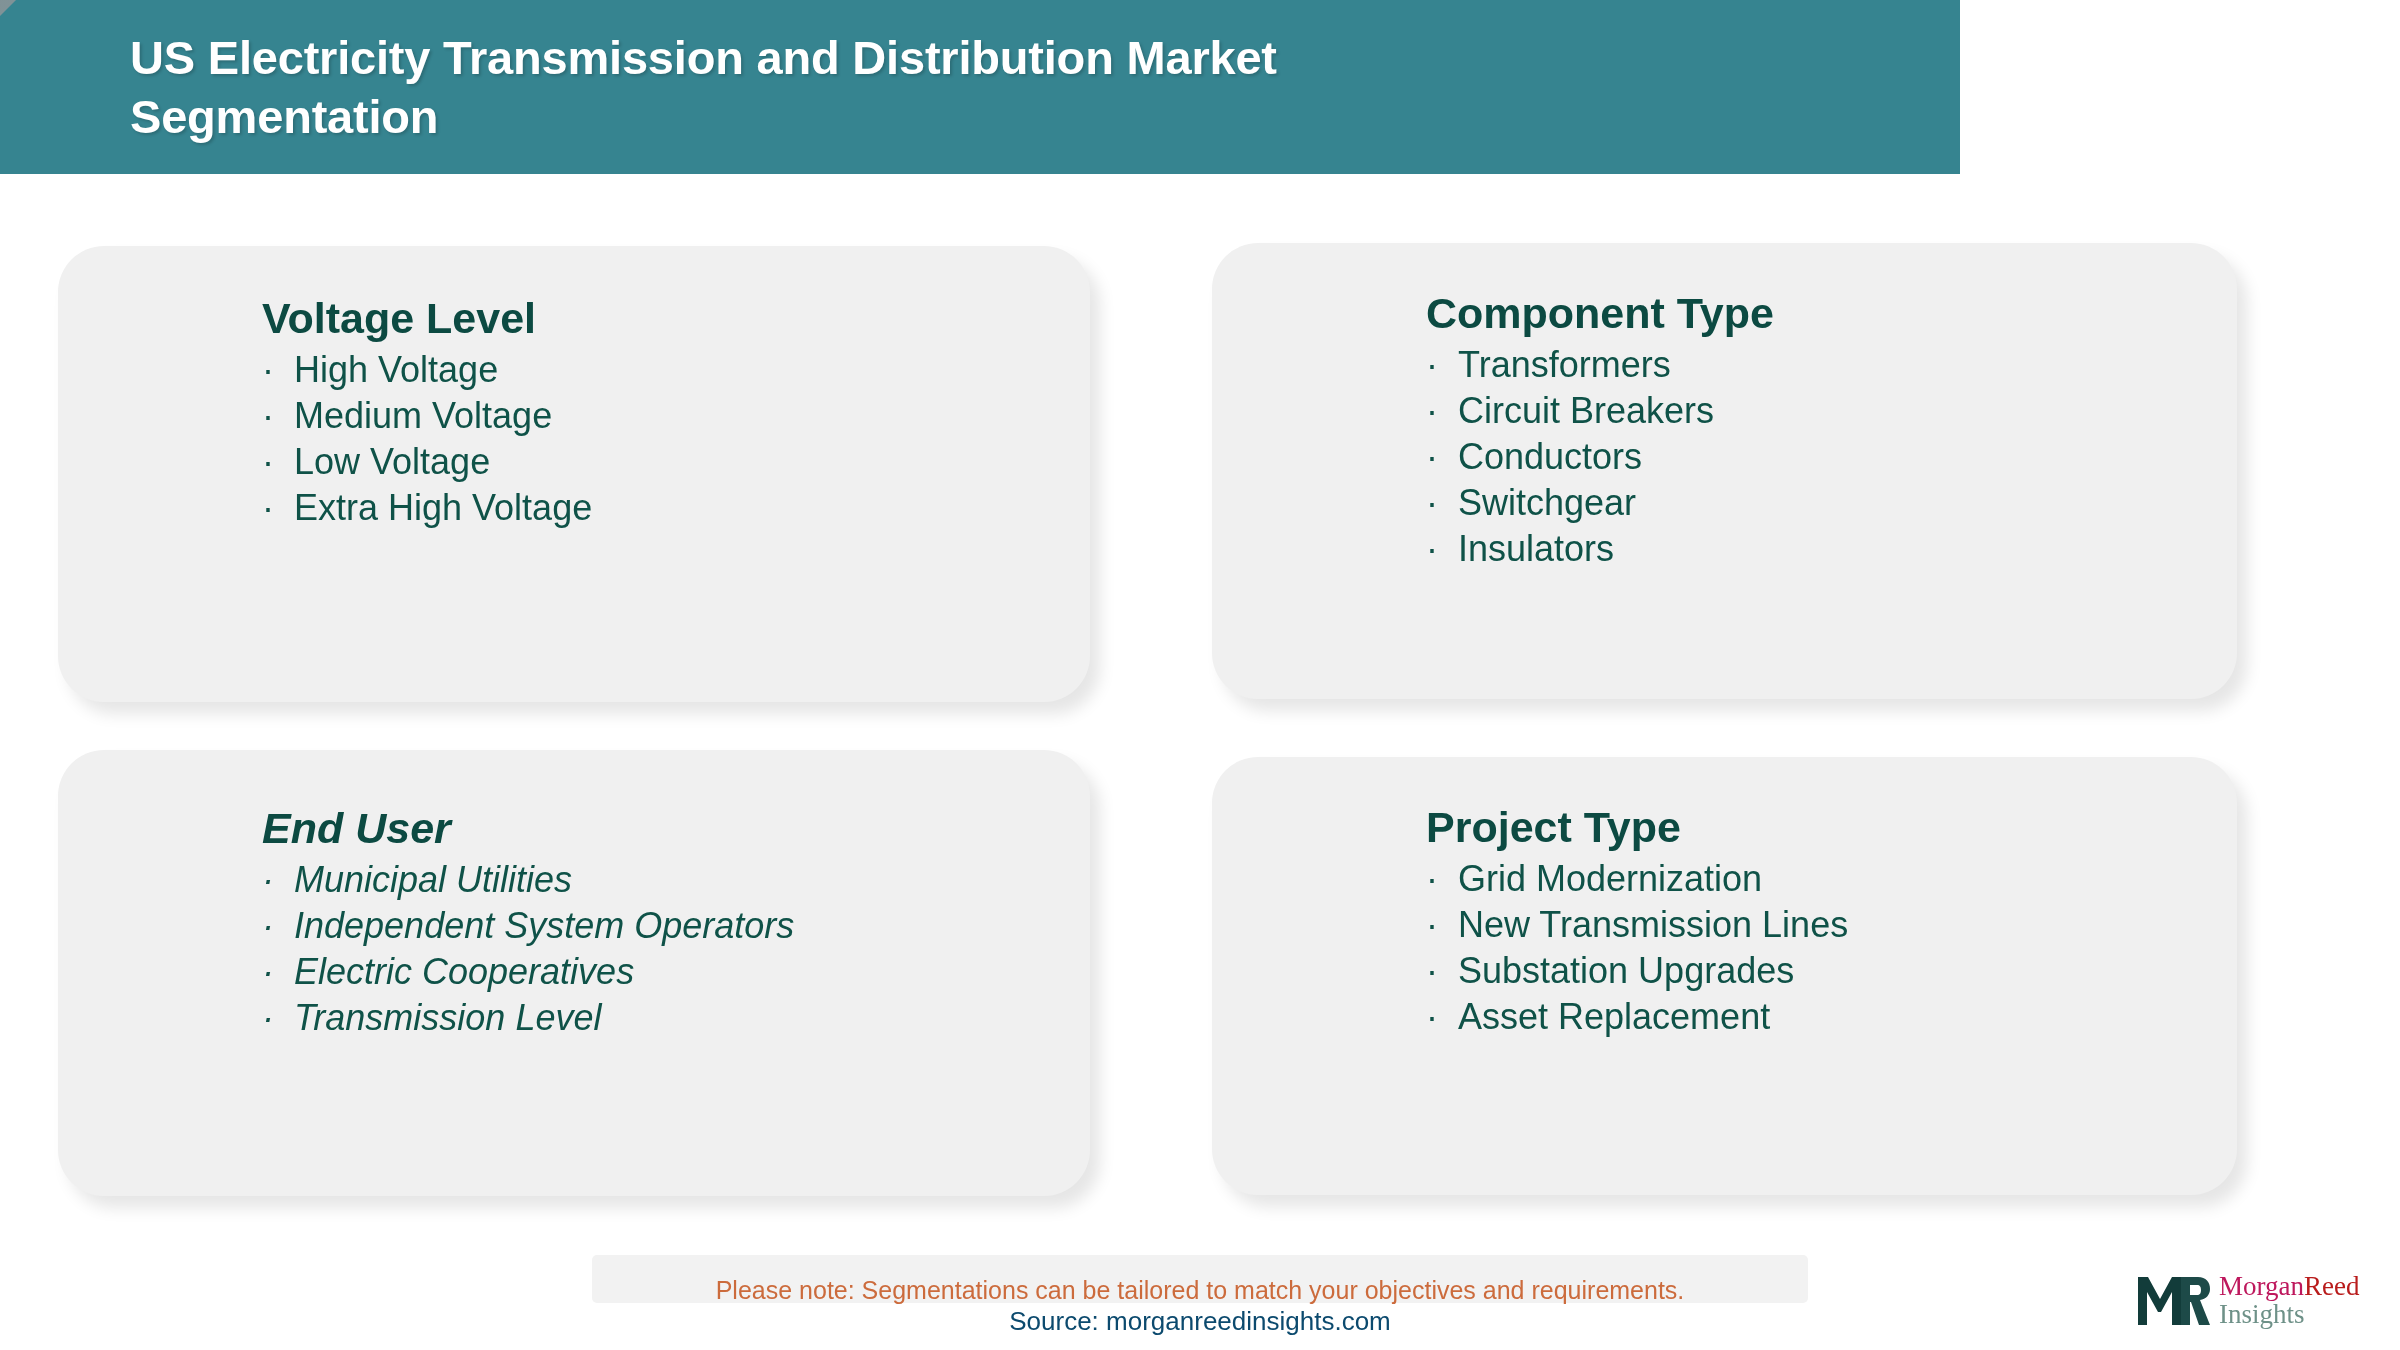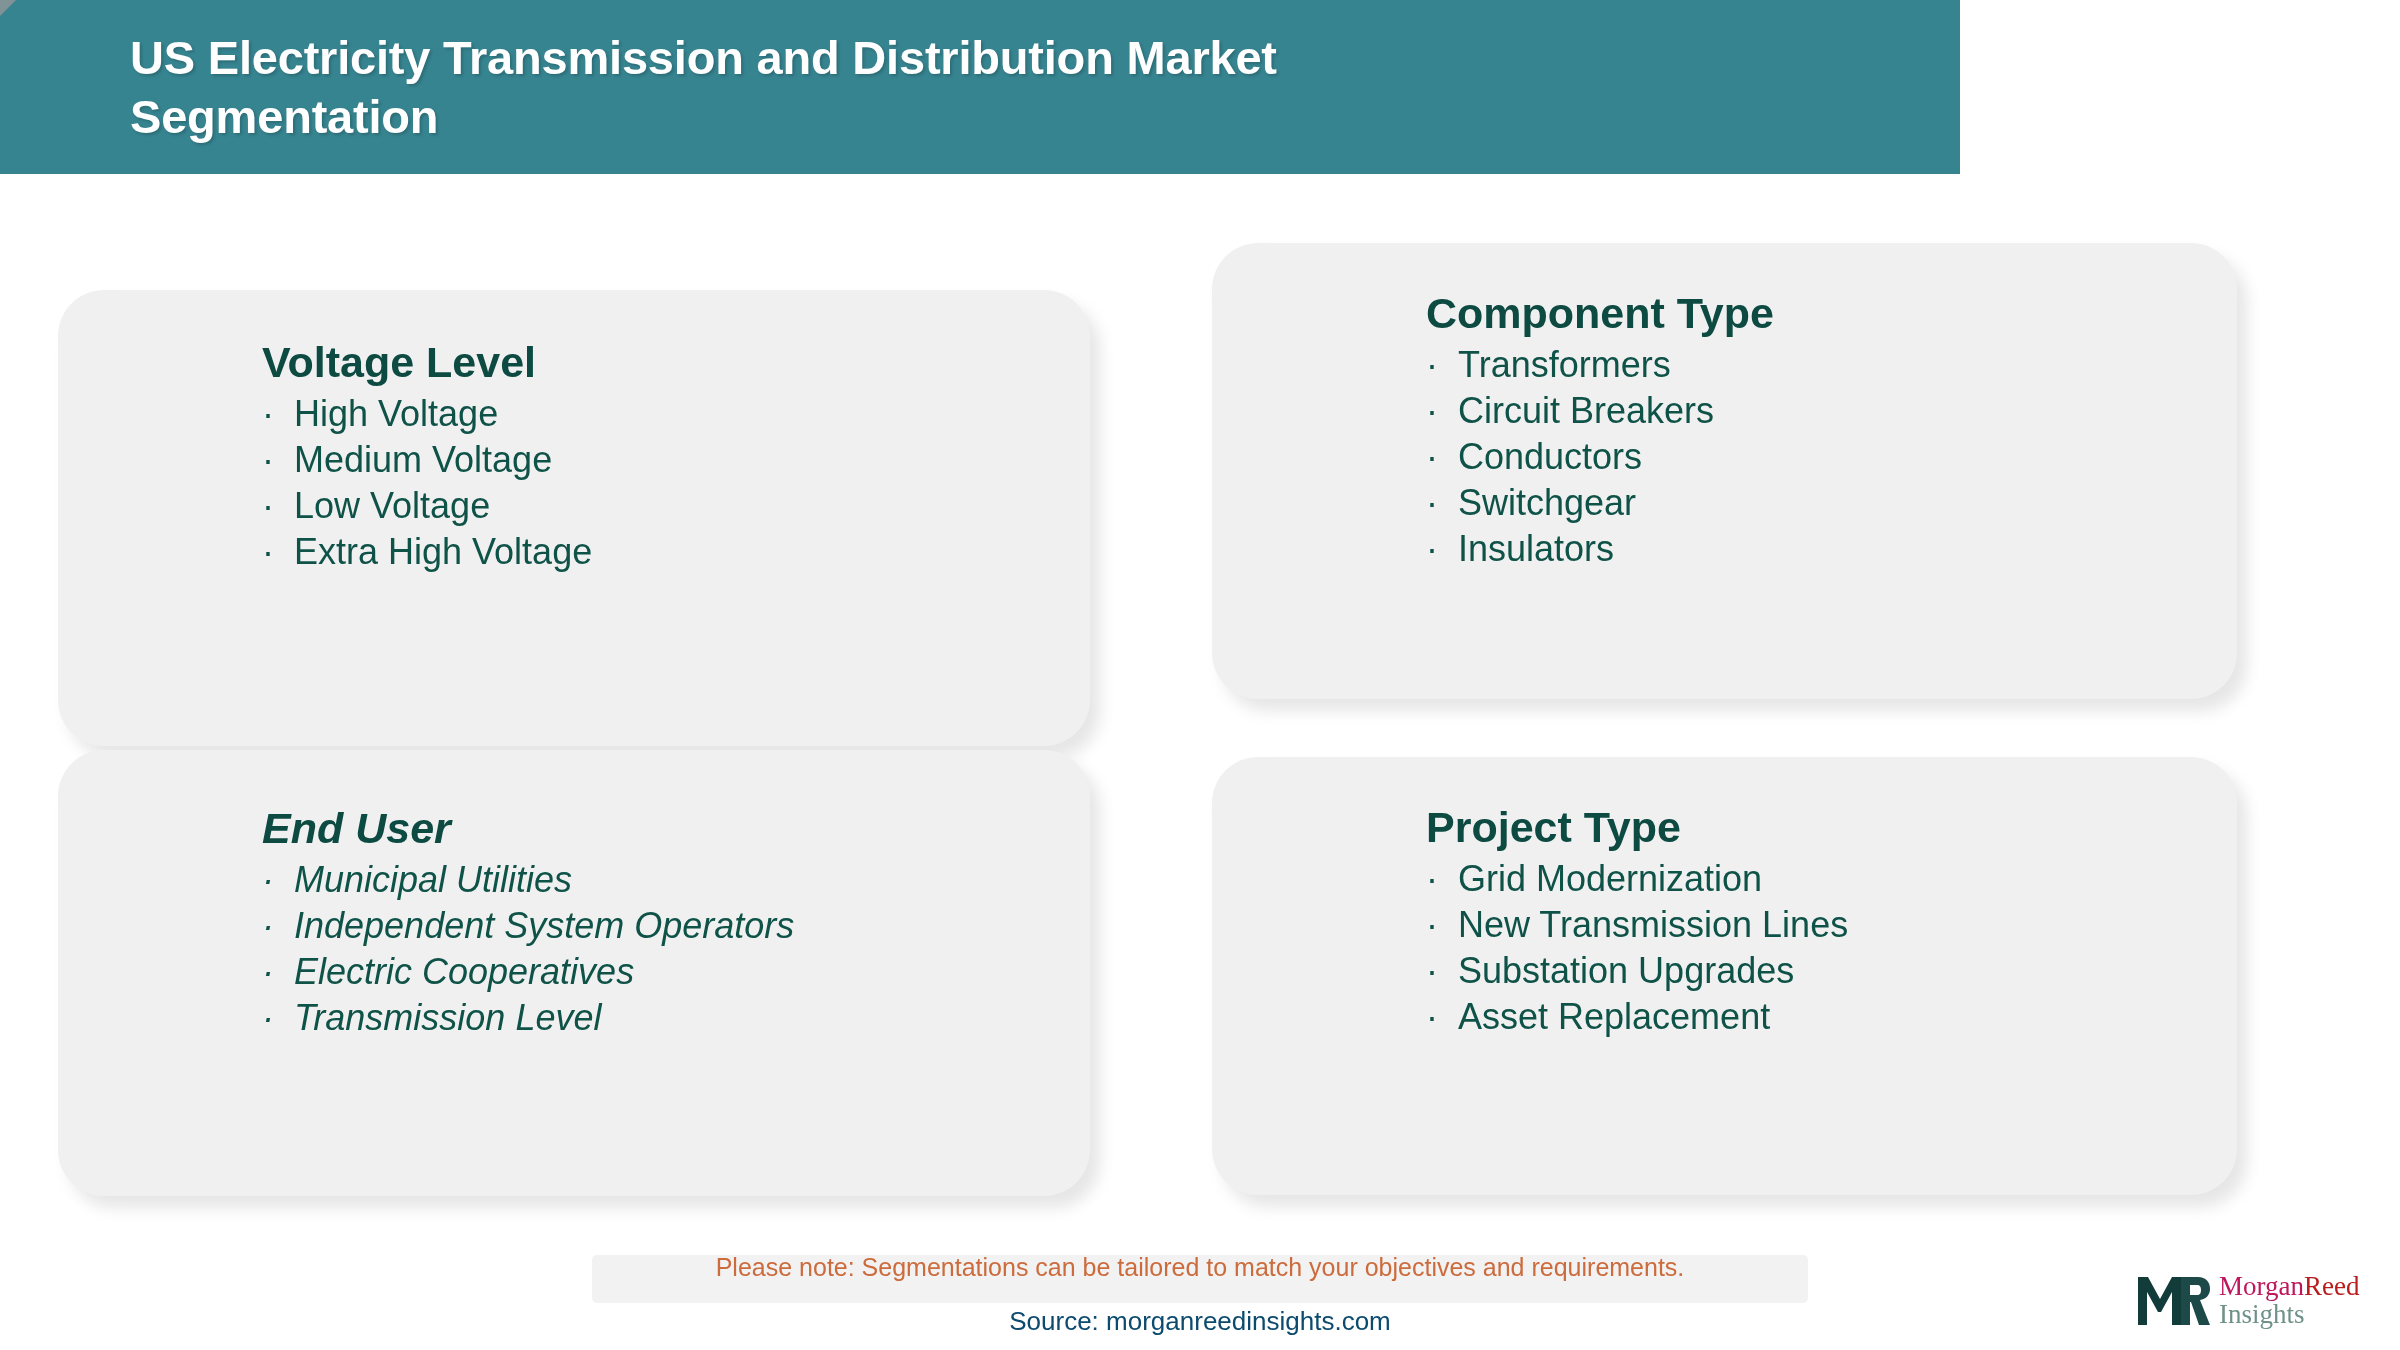--- a/index.html
+++ b/index.html
@@ -90,21 +90,21 @@
     padding-left: 32px;
   }
   .card-list li .bullet {
     position: absolute;
     left: 0;
     top: 0;
     color: #0f5248;
   }
 
   
-  #card-voltage-level       { left: 58px;   top: 246px;  width: 1032px; height: 456px; margin-top: 44px; }
+  #card-voltage-level       { left: 58px;   top: 246px;  width: 1032px; height: 456px; }
   #card-voltage-level .card-inner { left: 204px; top: 50px; }
 
   
   #card-component-type      { left: 1212px; top: 243px;  width: 1025px; height: 456px; }
   #card-component-type .card-inner { left: 214px; top: 48px; }
 
   
   #card-end-user            { left: 58px;   top: 750px;  width: 1032px; height: 446px; }
   #card-end-user .card-inner { left: 204px; top: 56px; font-style: italic; }
 
@@ -115,21 +115,21 @@
   
   .note-banner {
     position: absolute;
     left: 592px;
     top: 1255px;
     width: 1216px;
     height: 48px;
     background: #f2f2f2;
     border-radius: 5px;
     display: flex;
-    align-items: flex-start;
+    align-items: flex-end;
     justify-content: center;
   }
   .note-text {
     color: #cc6b3c;
     font-size: 25px;
     line-height: 1;
     white-space: nowrap;
   }
   .source-text {
     position: absolute;

